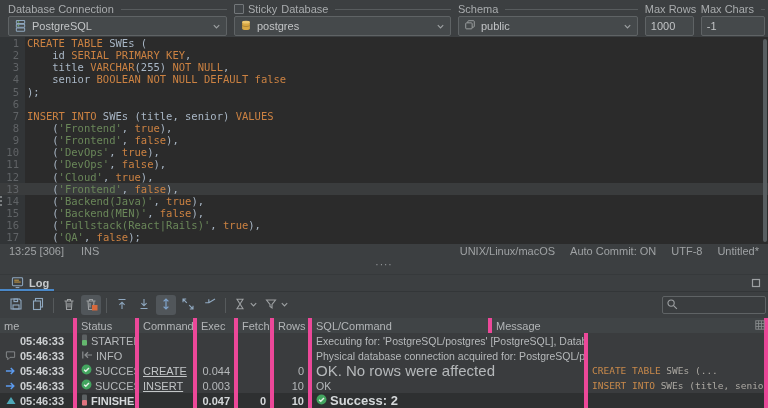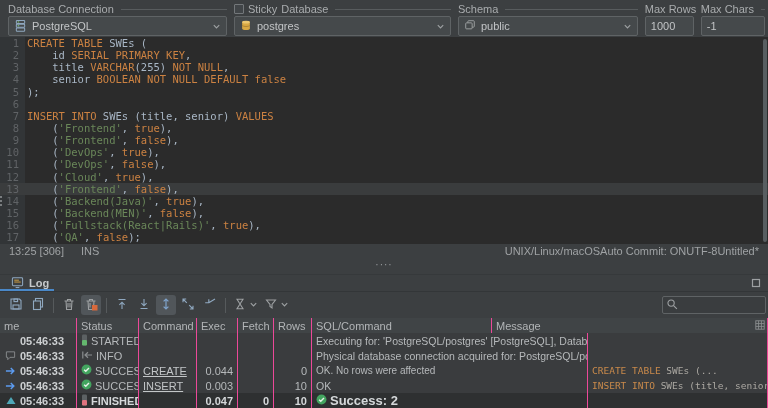--- a/index.html
+++ b/index.html
@@ -26,21 +26,21 @@
   .line.current { background: #3A3C3D; }
   .lnum { width: 25px; flex: 0 0 25px; text-align: right; padding-right: 6px; color: #606366; }
   .code { padding-left: 2px; color: #A9B7C6; }
   .k { color: #CC8242; } .s { color: #6A8759; } .p { color: #A9B7C6; }
   .vscroll { position: absolute; right: 1px; top: 2px; width: 4px; height: 203px; background: #585E61; border-radius: 2px; }
   .caret-mark { position: absolute; left: 0; top: 159px; width: 3px; height: 10px; border-left: 2px dotted #7A7E80; }
 
   
   .statusbar { height: 14px; display: flex; align-items: center; padding: 0 9px; color: #9FA2A4; }
   .statusbar .ins { margin-left: 17px; }
-  .sb-right { margin-left: auto; display: flex; }
+  .sb-right { margin-left: auto; display: flex; gap: 15px; }
 
   
   .splitter { height: 16px; position: relative; }
   .splitter .dots { position: absolute; left: 50%; top: 1px; transform: translateX(-50%);
     color: #9A9DA0; font-size: 10px; letter-spacing: 1px; cursor: row-resize; }
 
   
   .tabbar { height: 17px; display: flex; align-items: center; padding-left: 11px; position: relative; border-top: 1px solid #36393B; }
   .tab { display: flex; align-items: center; gap: 5px; color: #C6C9CB; font-weight: bold; }
   .tab-underline { position: absolute; left: 0; bottom: 0; width: 54px; height: 2px; background: #4A88C8; }
@@ -53,21 +53,21 @@
   .tbtn.active { background: #51565A; }
   .tsep { width: 1px; height: 15px; background: #565A5C; margin: 0 4px; }
   .searchbox { margin-left: auto; margin-right: 2px; width: 104px; height: 18px; border: 1px solid #5F6365;
     background: #3A3D3F; border-radius: 2px; display: flex; align-items: center; padding: 0 3px; gap: 3px; }
   .searchbox input { background: transparent; border: none; outline: none; width: 80px; color: #C2C4C6; font-size: 11px; }
 
   
   .logtable { background: #393B3D; }
   .trow { display: flex; height: 15px; align-items: center; background: #3A3C3E; color: #B6B9BB; }
   .trow.header { height: 15px; background: #404establ446; background: #404446; color: #B2B5B7; }
-  .tcell { height: 100%; display: flex; align-items: center; padding: 0 4px; border-right: 1px solid #ec4899;
+  .tcell { height: 100%; display: flex; align-items: center; padding: 0 4px; border-right: 4px solid #ec4899;
     overflow: hidden; white-space: nowrap; gap: 3px; }
   .tcell.num { justify-content: flex-end; }
   .trow.boldrow { background: #2E3031; font-weight: bold; color: #D5D8DA; }
   .time-txt { font-weight: bold; color: #CDD0D2; }
   .iconslot { width: 13px; flex: 0 0 13px; display: flex; justify-content: center; }
   .cmd { text-decoration: underline; color: #C3C6C8; }
   .sqlcode { font-family: "DejaVu Sans Mono", "Liberation Mono", monospace; font-size: 9.5px; }
   .sqlcode .k { color: #C98A4B; } .sqlcode .p { color: #ABA8A2; }
   .hdr-grid { position: absolute; right: 3px; top: 2px; }
   .hwrap { position: relative; }
@@ -378,21 +378,21 @@
             </svg></span>
           <span>SUCCESS</span>
         </div>
         <div class="tcell" style="width: 58px; flex: 0 0 58px;">
           <span class="cmd">CREATE</span>
         </div>
         <div class="tcell num" style="width: 41px; flex: 0 0 41px;">0.044</div>
         <div class="tcell num" style="width: 36px; flex: 0 0 36px;"></div>
         <div class="tcell num" style="width: 38px; flex: 0 0 38px;">0</div>
         <div class="tcell" style="width: 276px; flex: 0 0 276px;">
-          <span style="font-size: 10px;">OK. No rows were affected</span>
+          <span style="font-size: 15px;">OK. No rows were affected</span>
         </div>
         <div class="tcell" style="width: 180px; flex: 0 0 180px;">
           <span class="sqlcode"><span class="k">CREATE TABLE</span><span class="p"> SWEs (...</span></span>
         </div>
       </div>
       <div class="trow">
         <div class="tcell" style="width: 77px; flex: 0 0 77px;">
           <span class="iconslot">
             <svg width="11" height="10" viewBox="0 0 12 10" fill="none" stroke="#5C9BEF" stroke-width="1.6">
               <path d="M1 5 h8 M6.3 1.8 L9.6 5 L6.3 8.2"></path>

